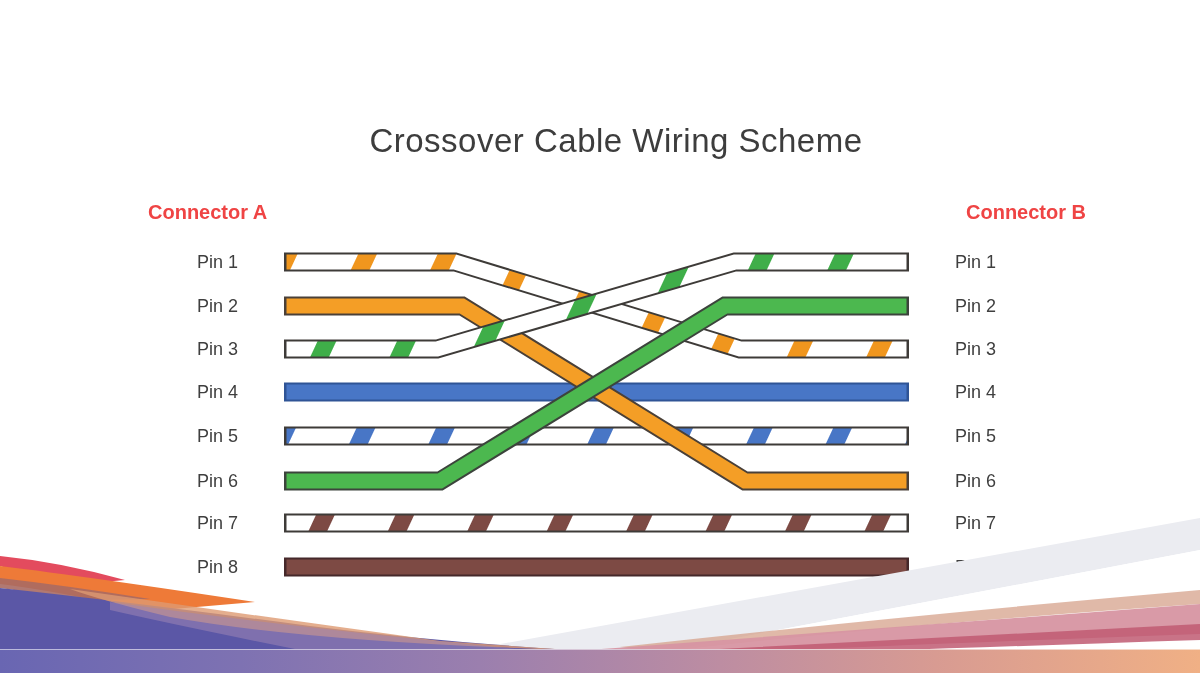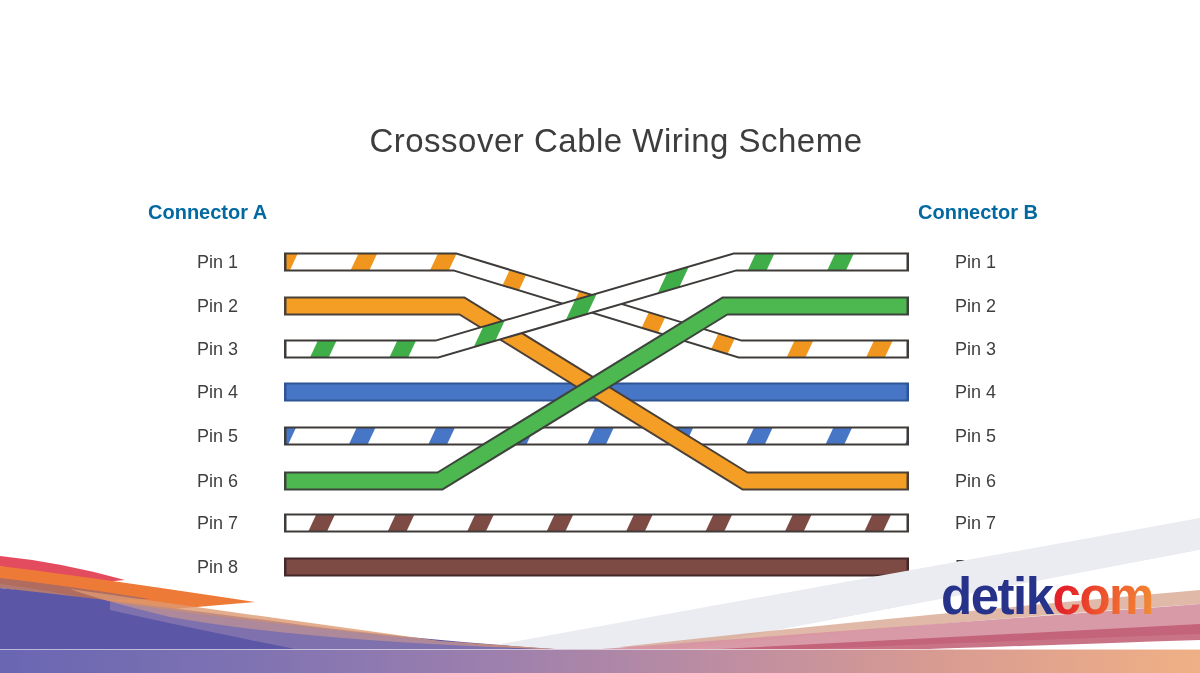--- a/index.html
+++ b/index.html
@@ -7,24 +7,24 @@
     position:relative;width:1200px;height:673px;margin:0 auto;
     background:#ffffff;overflow:hidden;
     font-family:"Liberation Sans",sans-serif;
   }
   .title{
     position:absolute;left:16px;top:122px;width:1200px;
     text-align:center;font-size:33px;font-weight:500;color:#3d3d3d;
     letter-spacing:.5px;
   }
   .conn-label{
-    position:absolute;top:201px;font-size:20px;font-weight:600;color:#0369a1;text-align:center;
+    position:absolute;top:201px;font-size:20px;font-weight:600;color:#ef4444;text-align:center;
   }
   .conn-a{left:148px;}
-  .conn-b{left:918px;}
+  .conn-b{left:966px;}
   .pin-label{
     position:absolute;height:22px;line-height:22px;
     font-size:18px;font-weight:500;color:#3f3f3f;
   }
   .pins-a .pin-label{left:140px;width:98px;text-align:right;}
   .pins-b .pin-label{left:955px;width:120px;text-align:left;}
   svg.layer{position:absolute;left:0;top:0;}
   .bottom-strip{
     position:absolute;left:0;top:649px;width:1200px;height:24px;
     background:linear-gradient(90deg,#6966b2 0%,#7e72b2 20%,#9b7fae 40%,#bd8da2 60%,#d89b92 78%,#f0b085 100%);
@@ -135,17 +135,14 @@
     <path d="M0,556 Q60,562 125,580 L60,586 Q20,572 0,566 Z" fill="#E34B5E"></path>
     <path d="M0,566 Q90,577 255,602 L150,611 Q50,590 0,584 Z" fill="#EE7A38"></path>
     <path d="M0,578 Q70,586 150,599 L60,601 Q20,590 0,588 Z" fill="#A86A63" opacity="0.9"></path>
     <path d="M0,588 Q130,602 310,626 Q430,641 570,650 L570,673 L0,673 Z" fill="#5B57A6"></path>
     <path d="M70,589 Q230,612 440,641 L570,650 Q310,642 170,617 Q100,600 70,589 Z" fill="#DD9A72" opacity="0.8"></path>
     <path d="M110,602 Q310,630 530,650 L300,650 Q180,626 110,610 Z" fill="#9D85B5" opacity="0.55"></path>
   </svg>
 
   <div class="bottom-strip"></div>
 
-  <div class="logo">
-    <span class="logo-detik" style="color: rgb(39, 51, 139);">detik</span><span class="logo-com">com</span>
-  </div>
 
 </div>
 
 </body></html>

